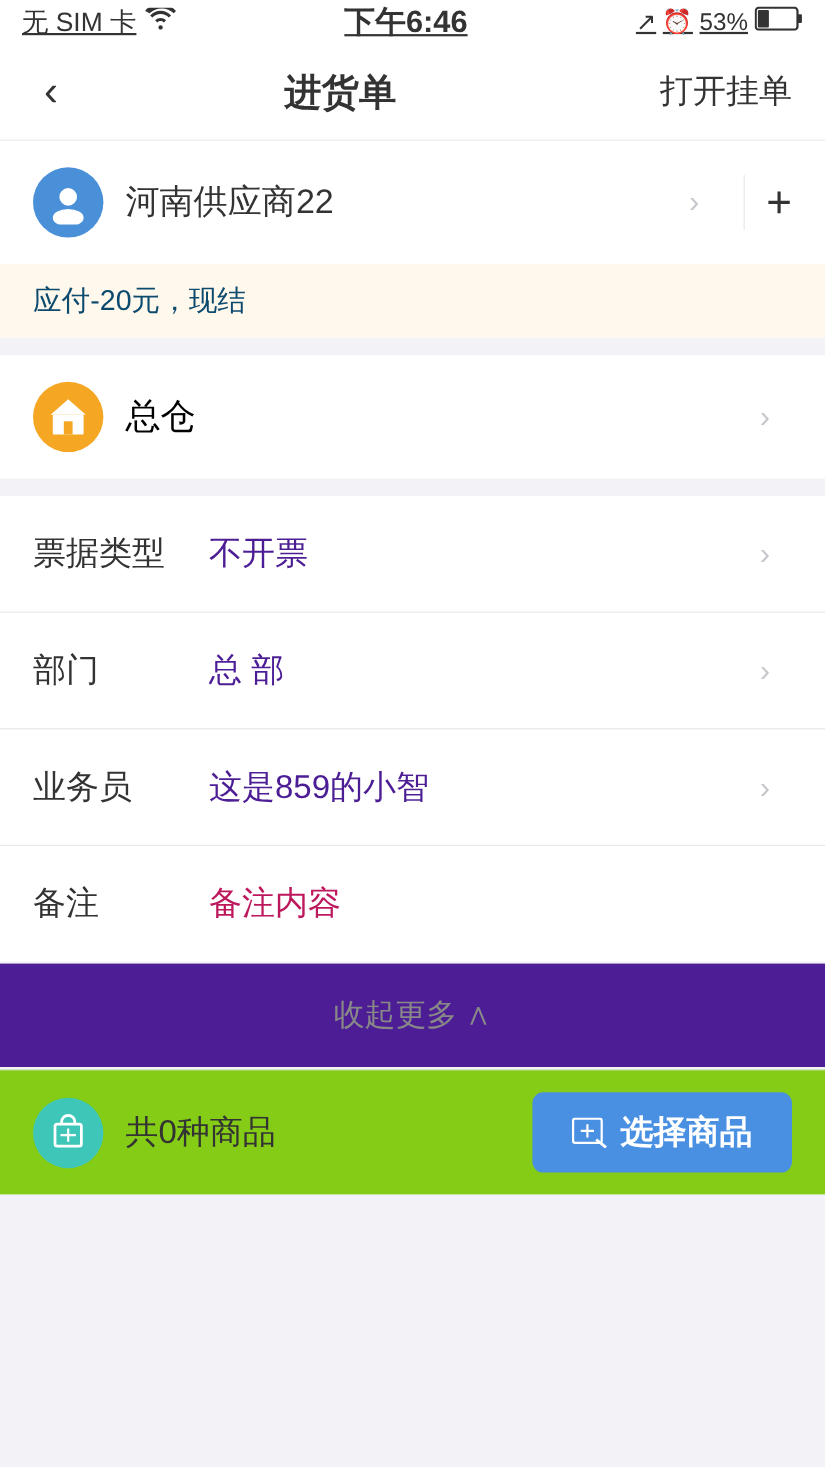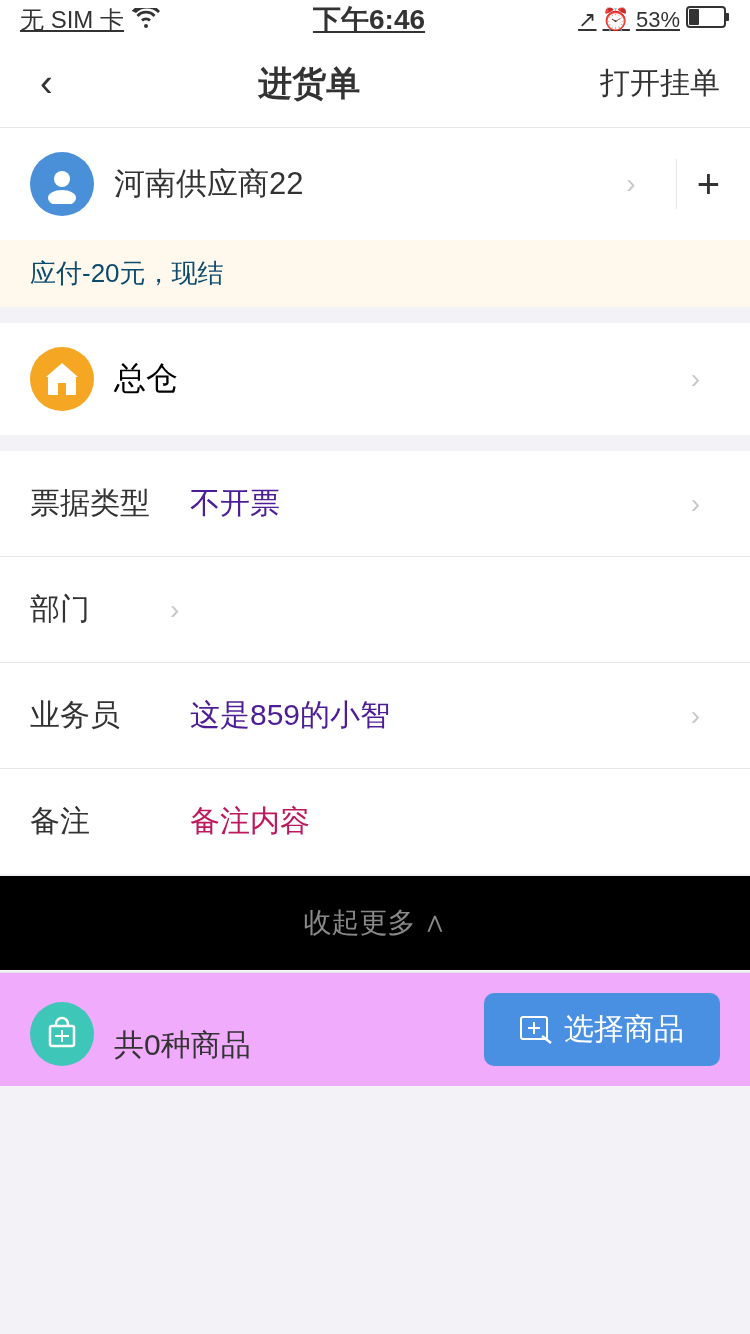--- a/index.html
+++ b/index.html
@@ -169,38 +169,38 @@
       font-size: 30px;
       color: #4c1d95;
       padding-left: 20px;
     }
     .form-value.placeholder {
       color: #be185d;
     }
 
     
     .collapse-row {
-      background: #000000;
+      background: #4c1d95;
       display: flex;
       align-items: center;
       justify-content: center;
       padding: 28px 34px;
       margin-top: 2px;
       cursor: pointer;
     }
     .collapse-text {
       font-size: 28px;
       color: #888;
     }
 
     
     .bottom-bar {
-      background: #f0abfc;
-      display: flex;
-      align-items: flex-end;
+      background: #84cc16;
+      display: flex;
+      align-items: center;
       padding: 20px 30px;
       margin-top: 2px;
       border-top: 1px solid #e5e5ea;
     }
     .product-icon-wrap {
       width: 64px;
       height: 64px;
       border-radius: 50%;
       background: #3ec6b8;
       display: flex;
@@ -218,20 +218,21 @@
       background: #4a90e2;
       color: #fff;
       border: none;
       border-radius: 10px;
       padding: 16px 36px;
       font-size: 30px;
       display: flex;
       align-items: center;
       gap: 12px;
       cursor: pointer;
+      font-weight: bold;
     }
 
     
     .gray-fill {
       background: #f2f2f7;
       height: 300px;
     }
   </style>
 </head>
 <body>
@@ -301,20 +302,21 @@
   </div>
 
   <div class="form-section">
     <div class="form-row">
       <span class="form-label">票据类型</span>
       <span class="form-value">不开票</span>
       <span class="chevron-icon">›</span>
     </div>
     <div class="form-row">
       <span class="form-label">部门</span>
+      <span class="form-value">总 部</span>
       <span class="chevron-icon">›</span>
     </div>
     <div class="form-row">
       <span class="form-label">业务员</span>
       <span class="form-value">这是859的小智</span>
       <span class="chevron-icon">›</span>
     </div>
     <div class="form-row">
       <span class="form-label">备注</span>
       <span class="form-value placeholder">备注内容</span>

